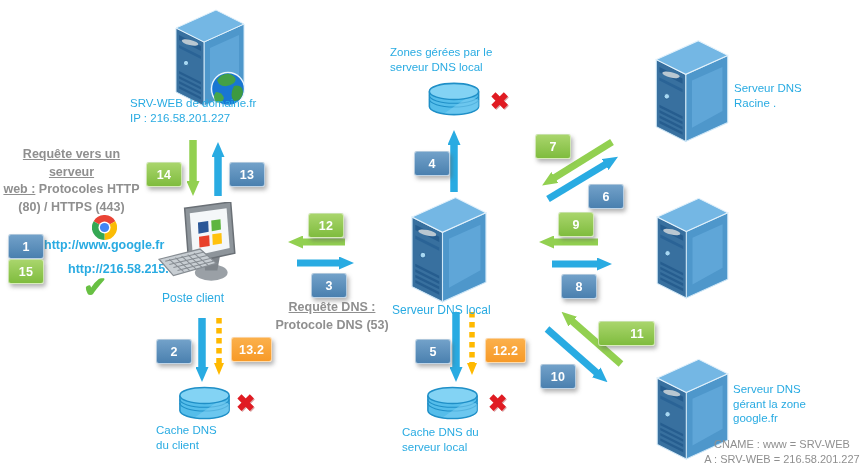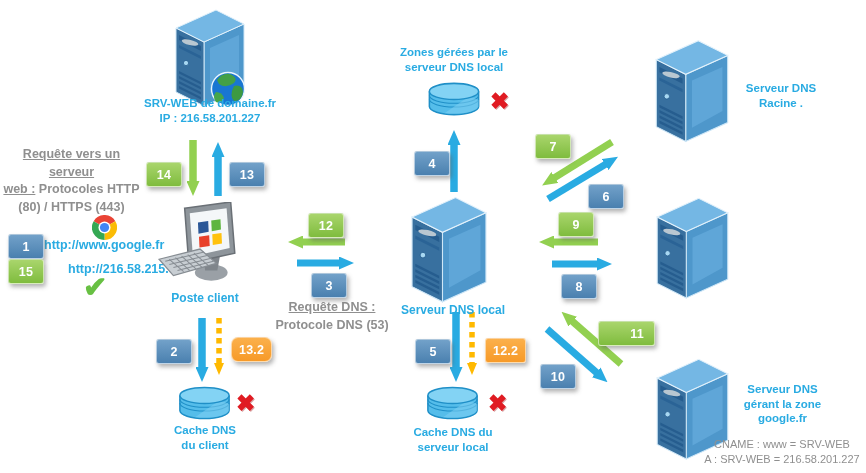--- a/index.html
+++ b/index.html
@@ -9,22 +9,22 @@
   .icon{position:absolute;z-index:2;}
   
   .badge{position:absolute;z-index:3;display:flex;align-items:center;justify-content:center;
          min-width:20px;height:17px;padding:3px 7px;border-radius:3px;
          color:#fff;font-size:12.5px;font-weight:700;letter-spacing:.2px;
          box-shadow:2px 3px 4px rgba(90,90,90,.45);border:1px solid rgba(255,255,255,.55);}
   .badge.blue{background:linear-gradient(#72a1c9,#4a80af);}
   .badge.green{background:linear-gradient(#a9d56c,#7fbc3e);}
   .badge.orange{background:linear-gradient(#fbb04b,#f79a28);}
   
-  .lbl{position:absolute;z-index:2;color:#29abe2;font-size:11.5px;font-weight:700;
-       line-height:14.5px;text-align:center;}
+  .lbl{position:absolute;z-index:2;color:#29abe2;font-size:11.5px;font-weight:400;
+       line-height:14.5px;text-align:left;}
   .gray{position:absolute;z-index:2;color:#8f8f8f;font-size:12.5px;font-weight:700;
         line-height:17.5px;text-align:center;}
   .gray .u, .lbl .u{text-decoration:underline;}
   .records{position:absolute;z-index:2;color:#8f8f8f;font-size:11px;font-weight:500;
            line-height:14.5px;text-align:center;}
   .url{position:absolute;z-index:2;color:#29abe2;font-size:12.5px;font-weight:700;
        width:120px;}
   .xmark{position:absolute;z-index:2;color:#e01b22;font-size:23px;font-weight:700;
          text-shadow:1px 1px 0 rgba(150,0,0,.35);}
   .check{position:absolute;z-index:2;color:#68c043;font-size:29px;font-weight:700;}
@@ -136,21 +136,21 @@
     <polygon points="53,18 62,16.8 62.5,27 53.5,28.5" fill="#5eb53e"></polygon>
     <polygon points="41,34 51,32.5 51.5,43 41.5,44.5" fill="#e8402a"></polygon>
     <polygon points="54,31.5 63,30.3 63.5,40.5 54.5,42" fill="#ffc20e"></polygon>
     <polygon points="2,56 42,46 58,60 16,72" fill="#c8ced3" stroke="#878d93" stroke-width="1.2"></polygon>
     <path d="M8,58 L46,49 M12,61 L50,52 M16,64 L53,55 M20,67 L55,58" stroke="#878d93" stroke-width="1" fill="none"></path>
     <path d="M12,56 L26,68 M18,54.5 L32,67 M24,53 L38,65.5 M30,51.5 L44,64 M36,50 L50,62" stroke="#878d93" stroke-width="1" fill="none"></path>
   </svg>
   <div class="lbl" style="left:162px;top:291px;width:86px;font-size:12px;">Poste client</div>
 
   <div class="badge blue" style="left:156px;top:339px;">2</div>
-  <div class="badge orange" style="left:231px;top:337px;border-radius:7px;">13.2</div>
+  <div class="badge orange" style="left:231px;top:337px;">13.2</div>
   <svg class="icon" style="left:178px;top:385px;width:53px;height:36px" viewBox="0 0 56 38">
       <use href="#cyl"></use>
     </svg>
   <div class="xmark" style="left:236px;top:390px;">✖</div>
   <div class="lbl" style="left:156px;top:423px;width:98px;">
     <span>Cache DNS</span><br>
     <span>du client</span>
   </div>
 
   <div class="badge green" style="left:308px;top:213px;">12</div>

